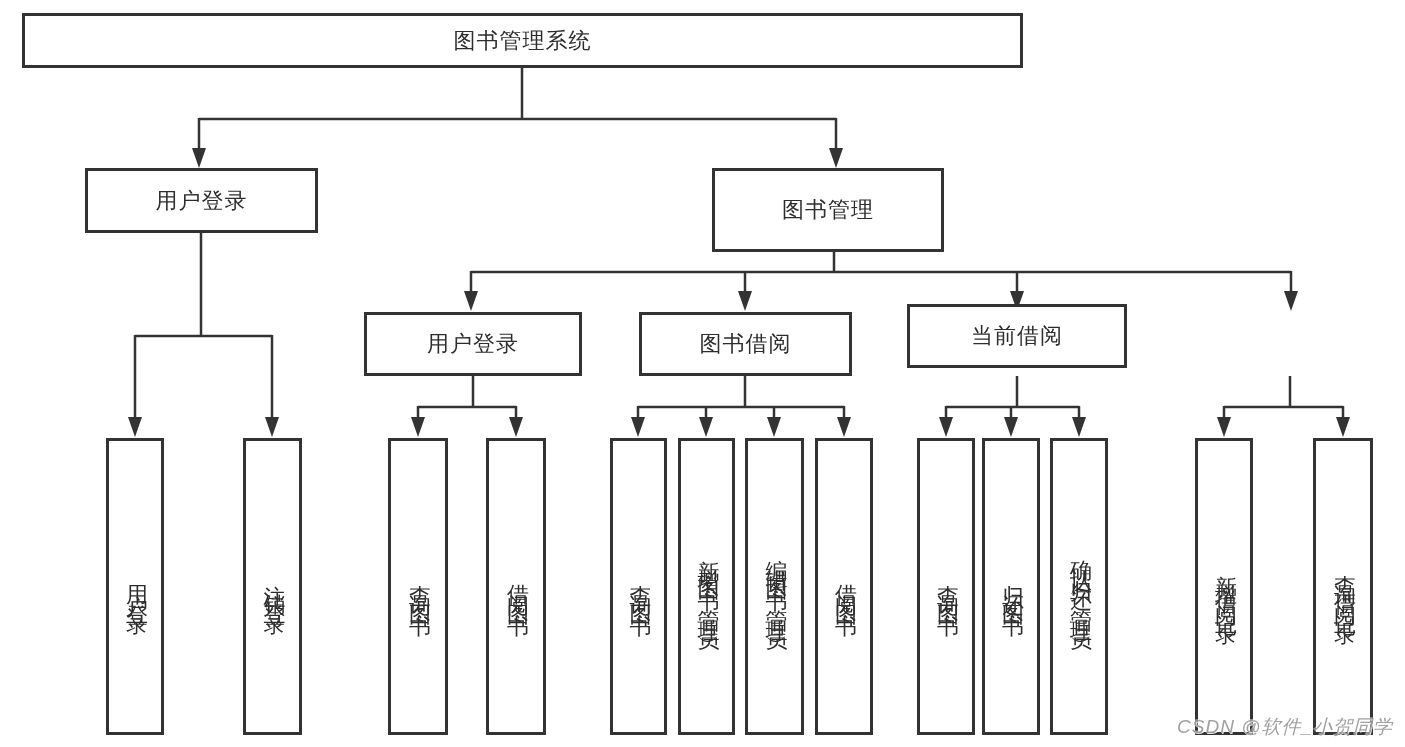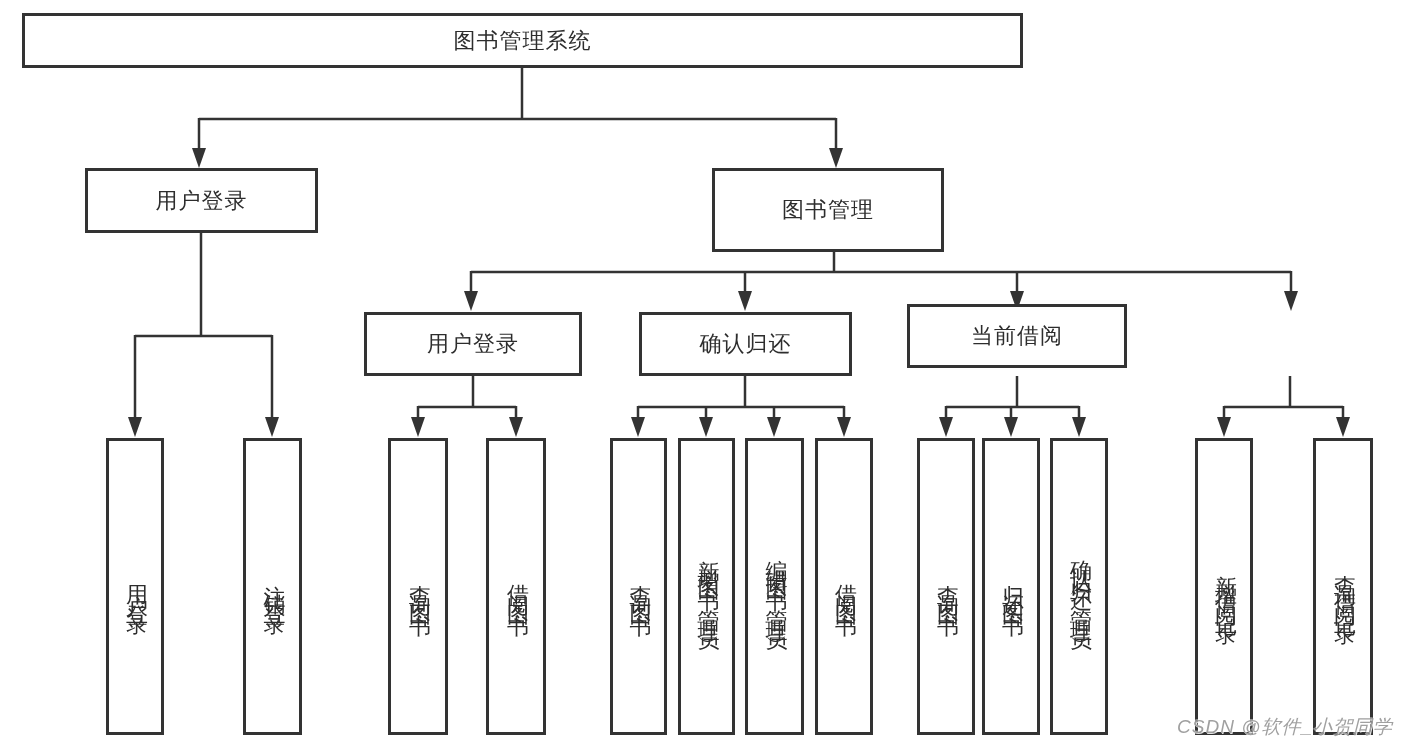--- a/index.html
+++ b/index.html
@@ -107,21 +107,21 @@
     <span class="lbl">用户登录</span>
   </div>
   <div class="node" style="left:712px;top:168px;width:232px;height:84px">
     <span class="lbl">图书管理</span>
   </div>
 
   <div class="node" style="left:364px;top:312px;width:218px;height:64px">
     <span class="lbl">用户登录</span>
   </div>
   <div class="node" style="left:639px;top:312px;width:213px;height:64px">
-    <span class="lbl">确认归还</span>
+    <span class="lbl">图书借阅</span>
   </div>
   <div class="node" style="left:907px;top:304px;width:220px;height:64px">
     <span class="lbl">当前借阅</span>
   </div>
 
   <div class="node v" style="left:106px;top:438px;width:58px;height:297px">
     <span class="lbl">用户登录</span>
   </div>
   <div class="node v" style="left:243px;top:438px;width:59px;height:297px">
     <span class="lbl">注销登录</span>

